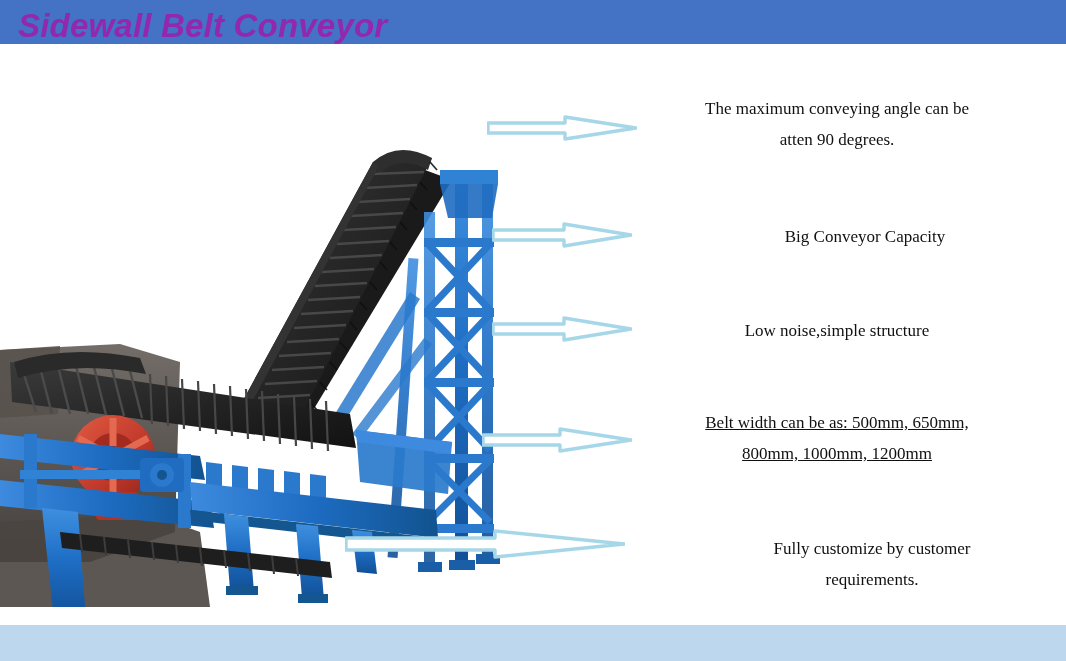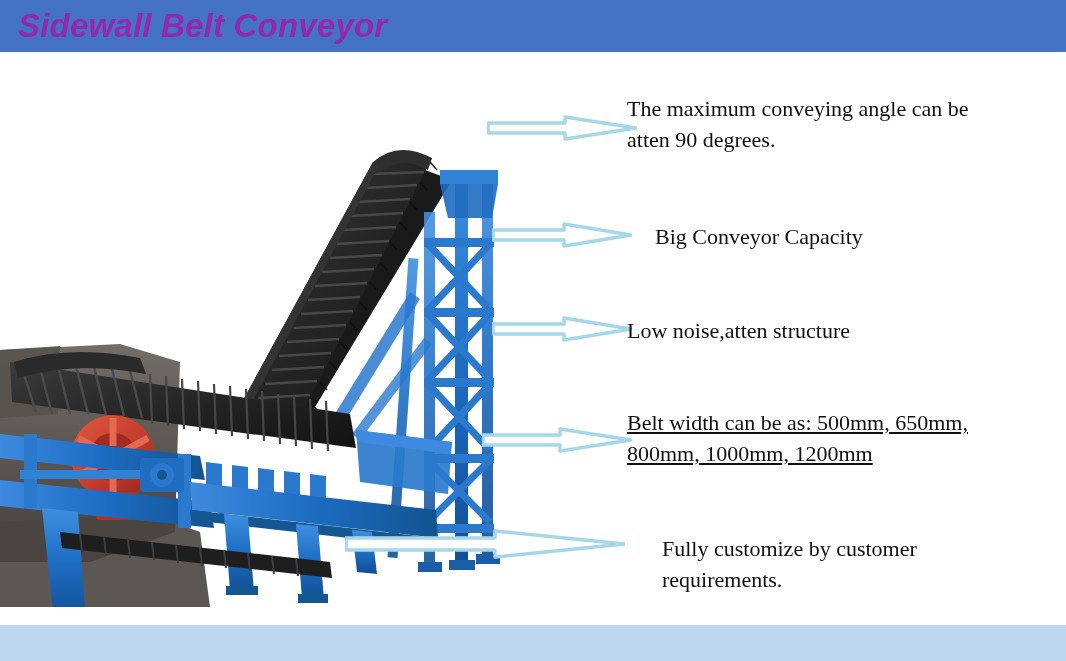--- a/index.html
+++ b/index.html
@@ -18,21 +18,21 @@
     background: #ffffff;
     overflow: hidden;
   }
 
   
   #header-bar {
     position: absolute;
     left: 0;
     top: 0;
     width: 1066px;
-    height: 52px;
+    height: 44px;
     background: #4472c4;
   }
   #page-title {
     position: absolute;
     left: 18px;
     top: 7px;
     font-family: "Liberation Sans", "DejaVu Sans", sans-serif;
     font-size: 33px;
     font-weight: bold;
     font-style: italic;
@@ -62,24 +62,25 @@
   }
   #photo svg { display: block; }
 
   
   .callout {
     position: absolute;
   }
   .callout-text {
     position: absolute;
     font-family: "Liberation Serif", "DejaVu Serif", serif;
-    font-size: 22px;
+    font-size: 17px;
     line-height: 31px;
     color: #101010;
     white-space: pre-line;
+    text-align: center;
   }
   .arrow-svg {
     position: absolute;
     display: block;
   }
 </style>
 </head>
 <body>
 
 <div id="page">
@@ -312,21 +313,21 @@
     <svg class="arrow-svg" style="left:492px; top:221px;" width="140" height="28" viewBox="0 0 140 28">
       <path d="M1,9 L72,9 L72,3 L139,14 L72,25 L72,19 L1,19 Z" fill="#ffffff" stroke="#A6D7E8" stroke-width="3.4" stroke-linejoin="round"></path>
     </svg>
     <div class="callout-text" style="left:655px; top:221px; width:420px;">Big Conveyor Capacity</div>
   </div>
 
   <div class="callout">
     <svg class="arrow-svg" style="left:492px; top:315px;" width="140" height="28" viewBox="0 0 140 28">
       <path d="M1,9 L72,9 L72,3 L139,14 L72,25 L72,19 L1,19 Z" fill="#ffffff" stroke="#A6D7E8" stroke-width="3.4" stroke-linejoin="round"></path>
     </svg>
-    <div class="callout-text" style="left:627px; top:315px; width:420px;">Low noise,atten structure</div>
+    <div class="callout-text" style="left:627px; top:315px; width:420px;">Low noise,simple structure</div>
   </div>
 
   <div class="callout">
     <svg class="arrow-svg" style="left:482px; top:426px;" width="150" height="28" viewBox="0 0 150 28">
       <path d="M1,9 L78,9 L78,3 L149,14 L78,25 L78,19 L1,19 Z" fill="#ffffff" stroke="#A6D7E8" stroke-width="3.4" stroke-linejoin="round"></path>
     </svg>
     <div class="callout-text" style="left:627px; top:407px; width:420px;text-decoration:underline;">Belt width can be as: 500mm, 650mm,
 800mm, 1000mm, 1200mm</div>
   </div>
 

